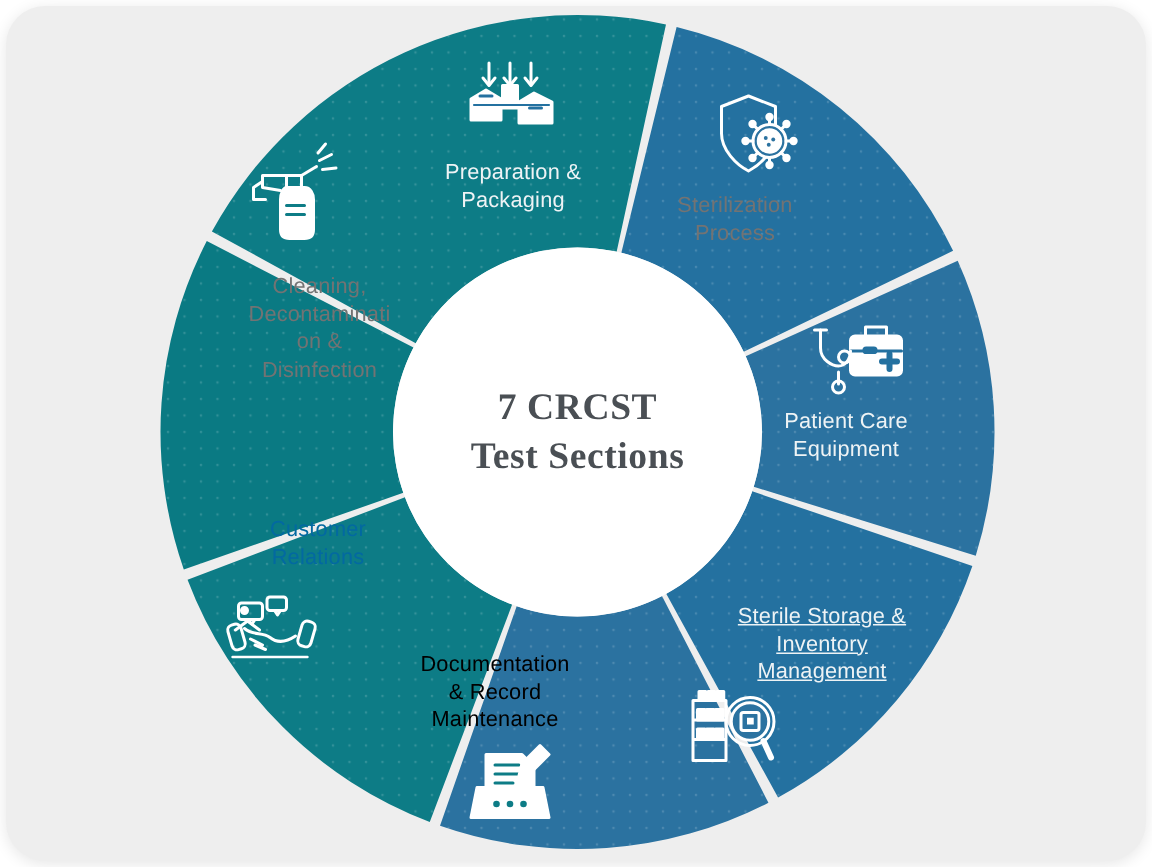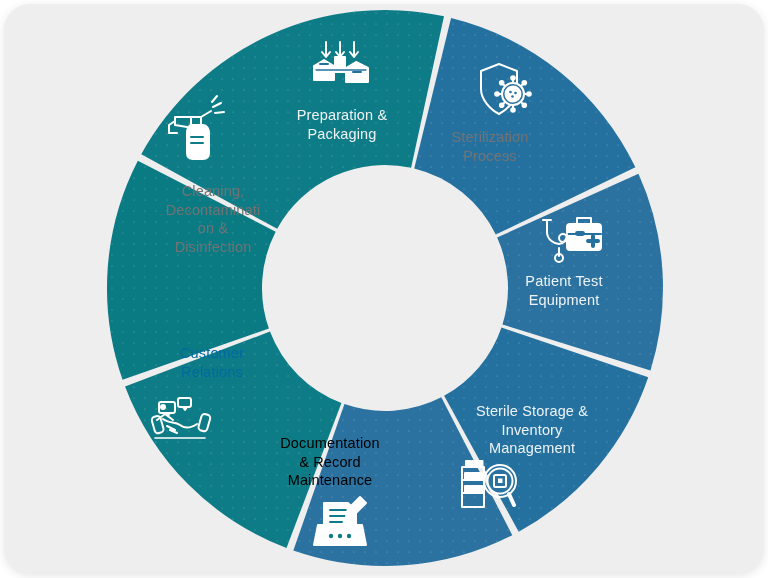--- a/index.html
+++ b/index.html
@@ -213,30 +213,34 @@
           </g>
         </g>
     </svg>
   </div>
 
   <div id="labels-layer">
       <div class="seg-label" style="left: 268px; top: 106px; width: 148px; color: rgb(238, 243, 245);">Preparation &amp;
 Packaging</div>
       <div class="seg-label" style="left: 420px; top: 128px; width: 140px; color: #737373;">Sterilization
 Process</div>
-      <div class="seg-label" style="left: 492px; top: 272px; width: 144px; color: rgb(238, 243, 245);">Patient Test
+      <div class="seg-label" style="left: 492px; top: 272px; width: 144px; color: rgb(238, 243, 245);">Patient Care
 Equipment</div>
-      <div class="seg-label" style="left: 456px; top: 402px; width: 152px; color: rgb(238, 243, 245);">Sterile Storage &amp;
+      <div class="seg-label" style="left: 472px; top: 402px; width: 152px; color: rgb(238, 243, 245); text-decoration: underline;">Sterile Storage &amp;
 Inventory
 Management</div>
       <div class="seg-label" style="left: 256px; top: 434px; width: 148px; color: #000000;">Documentation
 &amp; Record
 Maintenance</div>
       <div class="seg-label" style="left: 142px; top: 344px; width: 140px; color: #0369a1;">Customer
 Relations</div>
       <div class="seg-label" style="left: 148px; top: 182px; width: 130px; color: #737373;">Cleaning,
 Decontaminati
 on &amp;
 Disinfection</div>
     </div>
 
+  <div id="center-hub">
+    <div class="hub-line">7 CRCST</div>
+    <div class="hub-line">Test Sections</div>
+  </div>
 
 </div>
 
 </body></html>

